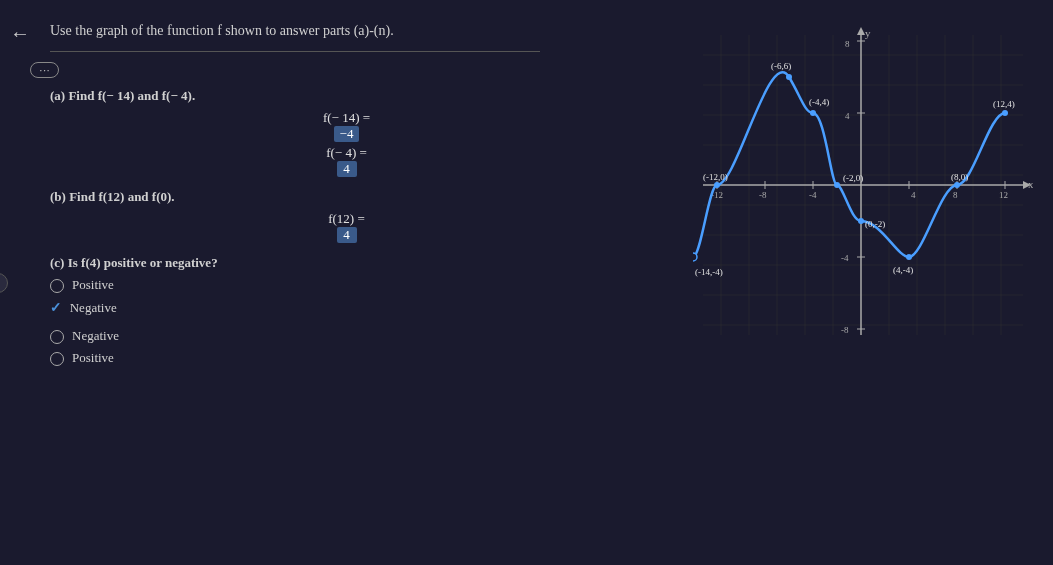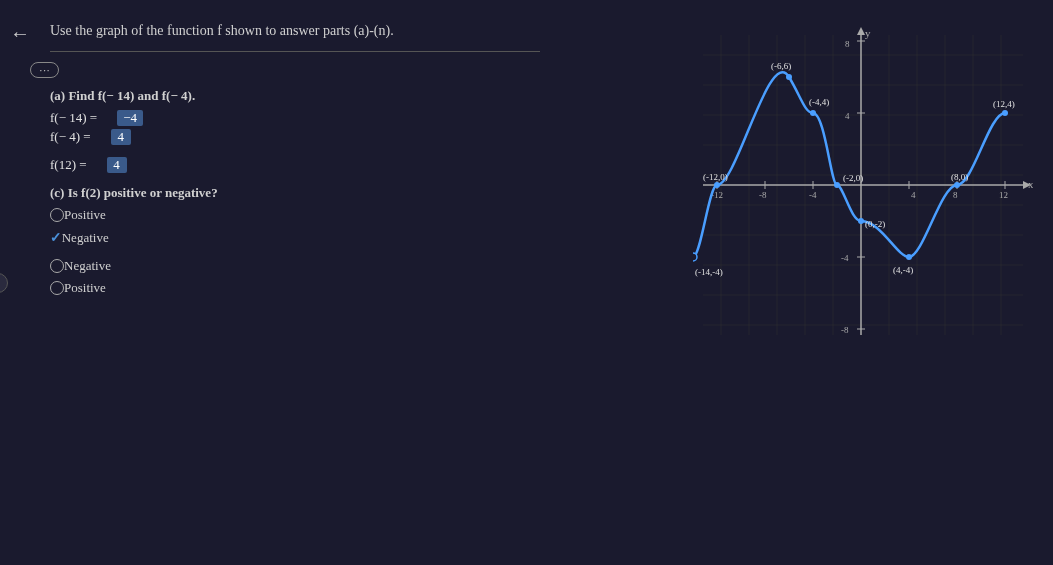--- a/index.html
+++ b/index.html
@@ -70,43 +70,45 @@
       color: #d0d0d0;
       margin-bottom: 6px;
       font-weight: bold;
     }
 
     .answer-line {
       font-size: 13px;
       color: #e0e0e0;
       margin-bottom: 3px;
       display: flex;
-      align-items: flex-end;
-      gap: 20px;
+      align-items: center;
+      gap: 0;
+      flex-direction: column;
     }
 
     .answer-box {
       background: #3a5a8a;
       color: #fff;
       padding: 0px 6px;
       border-radius: 2px;
       font-size: 13px;
       min-width: 20px;
       display: inline-block;
       text-align: center;
     }
 
     .radio-group {
       margin-left: 0;
       margin-top: 5px;
     }
 
     .radio-option {
       display: flex;
-      align-items: center;
+      align-items: flex-end;
+      gap: 8px;
       margin-bottom: 6px;
       font-size: 13px;
       color: #d0d0d0;
       cursor: pointer;
     }
 
     .radio-circle {
       width: 14px;
       height: 14px;
       border-radius: 50%;
@@ -182,29 +184,30 @@
         <span class="answer-box">−4</span>
       </div>
       <div class="answer-line">
         <span>f(− 4) = </span>
         <span class="answer-box">4</span>
       </div>
     </div>
 
     
     <div class="part-section">
+      <div class="part-label">(b) Find f(12) and f(0).</div>
       <div class="answer-line">
         <span>f(12) = </span>
         <span class="answer-box">4</span>
       </div>
     </div>
 
     
     <div class="part-section">
-      <div class="part-label">(c) Is f(2) positive or negative?</div>
+      <div class="part-label">(c) Is f(4) positive or negative?</div>
       <div class="radio-group">
         <div class="radio-option">
           <div class="radio-circle"></div>
           <span>Positive</span>
         </div>
         <div class="radio-option">
           <span class="checkmark-icon">✓</span>
           <span>Negative</span>
         </div>
       </div>

